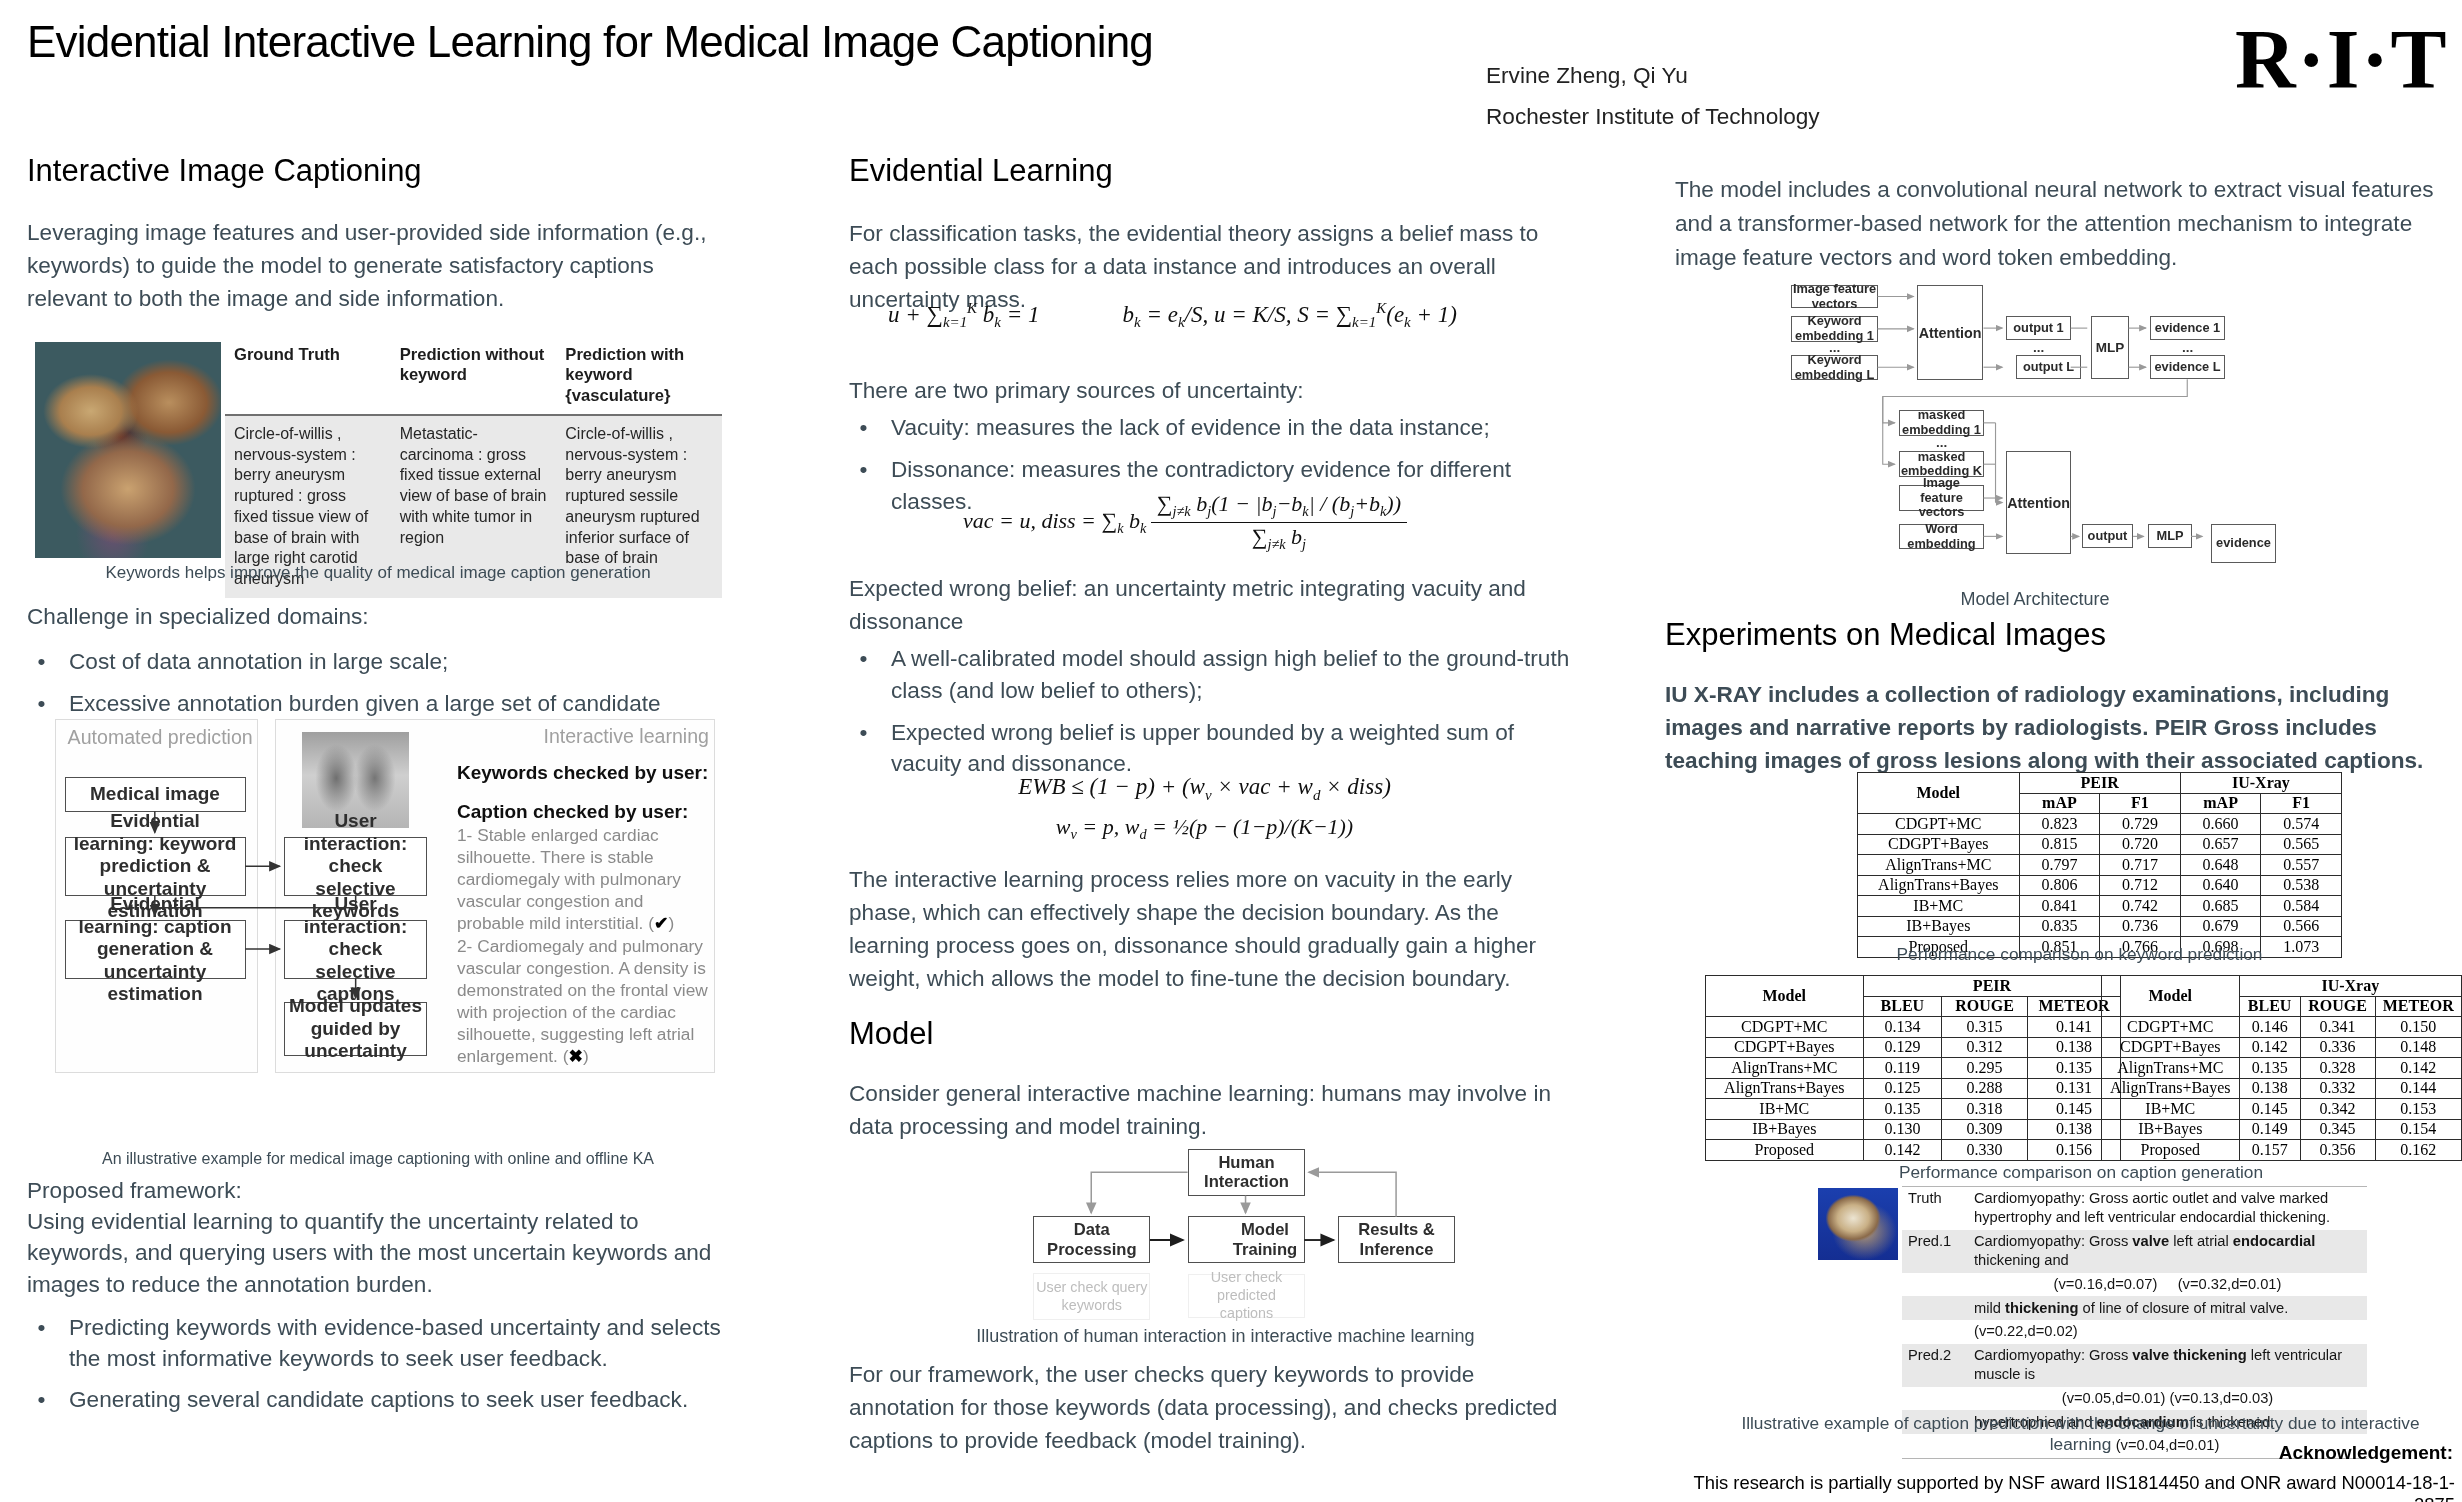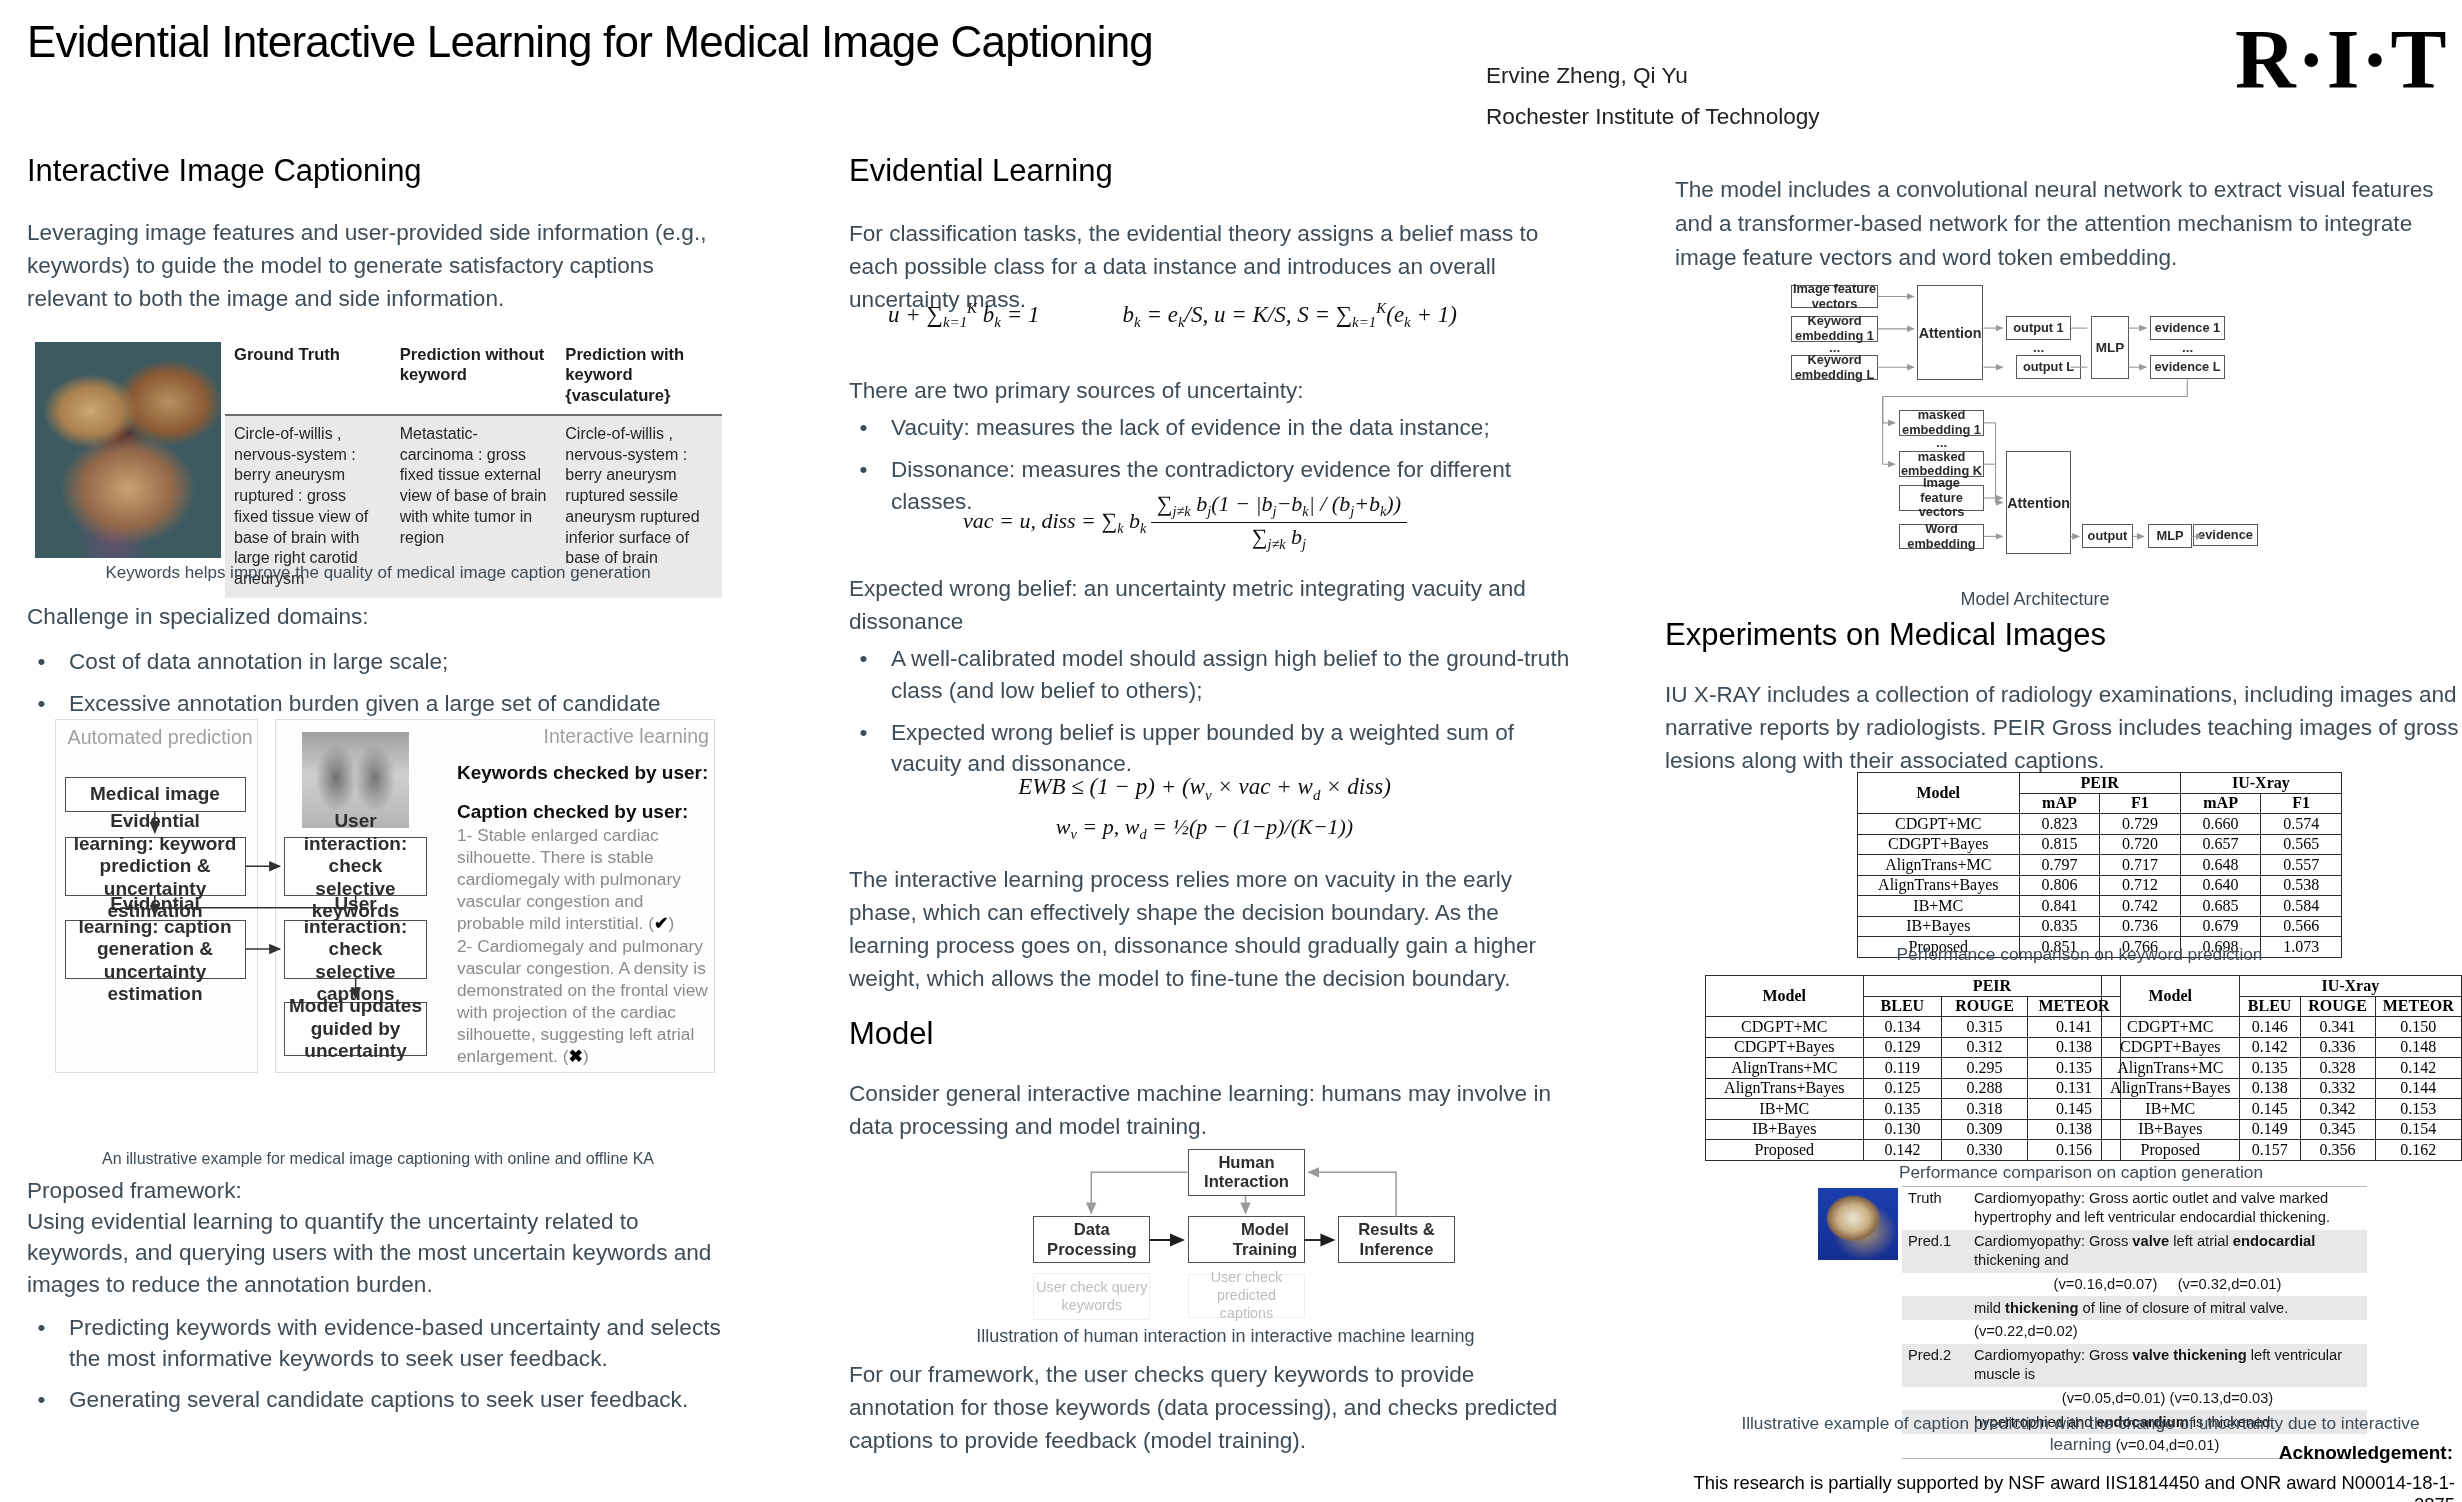--- a/index.html
+++ b/index.html
@@ -245,21 +245,21 @@
   <div class="b abox" style="left:365px;top:73px;width:75px;height:24px;">evidence L</div>
 
   <div class="b abox" style="left:114px;top:128px;width:85px;height:25.6px;">masked embedding 1</div>
   <div class="dots" style="left:151px;top:153px;">...</div>
   <div class="b abox" style="left:114px;top:169px;width:85px;height:26px;">masked embedding K</div>
   <div class="b abox" style="left:114px;top:203px;width:85px;height:25.6px;">Image feature vectors</div>
   <div class="b abox" style="left:114px;top:242px;width:85px;height:25px;">Word embedding</div>
   <div class="b abox" style="left:221px;top:169px;width:65px;height:103px;font-size:14.3px;">Attention</div>
   <div class="b abox" style="left:297px;top:242px;width:51px;height:24px;">output</div>
   <div class="b abox" style="left:363px;top:242px;width:44px;height:24px;">MLP</div>
-  <div class="b abox" style="left:408px;top:242px;width:65px;height:22px;">evidence</div>
+  <div class="b abox" style="left:426px;top:242px;width:65px;height:39px;">evidence</div>
 
   <svg class="ov" width="500" height="305" viewBox="0 0 665 405">
     <defs>
       <marker id="mS" markerWidth="8" markerHeight="7" refX="6" refY="3" orient="auto">
         <path d="M0,0 L7,3 L0,6 Z" fill="#999"></path>
       </marker>
     </defs>
     <g stroke="#999" stroke-width="1.5" fill="none">
       <line x1="123" y1="19" x2="171" y2="19" marker-end="url(#mS)"></line>
       <line x1="123" y1="62" x2="171" y2="62" marker-end="url(#mS)"></line>
@@ -280,21 +280,21 @@
       <line x1="264" y1="338" x2="289" y2="338" marker-end="url(#mS)"></line>
       <line x1="380" y1="338" x2="391" y2="338" marker-end="url(#mS)"></line>
       <line x1="463" y1="338" x2="477" y2="338" marker-end="url(#mS)"></line>
       <line x1="540" y1="338" x2="555" y2="338" marker-end="url(#mS)"></line>
     </g>
   </svg>
 </div>
 <div class="b figcap" style="left:1785px;top:589px;width:500px;font-size:18px;">Model Architecture</div>
 
 <div class="b h2" style="left:1665px;top:617px;">Experiments on Medical Images</div>
-<div class="b p" style="left:1665px;top:679px;width:794px;line-height:1.45;">IU X-RAY includes a collection of radiology examinations, including images and narrative reports by radiologists. PEIR Gross includes teaching images of gross lesions along with their associated captions.</div>
+<div class="b p" style="left:1665px;top:679px;width:794px;line-height:1.45;font-weight:bold;">IU X-RAY includes a collection of radiology examinations, including images and narrative reports by radiologists. PEIR Gross includes teaching images of gross lesions along with their associated captions.</div>
 
 <table class="perf b" style="left:1857px;top:772px;">
   <thead>
     <tr>
       <th rowspan="2" style="width:147px;">Model</th>
       <th colspan="2">PEIR</th>
       <th colspan="2">IU-Xray</th>
     </tr>
     <tr>
       <th style="width:66px;">mAP</th>

